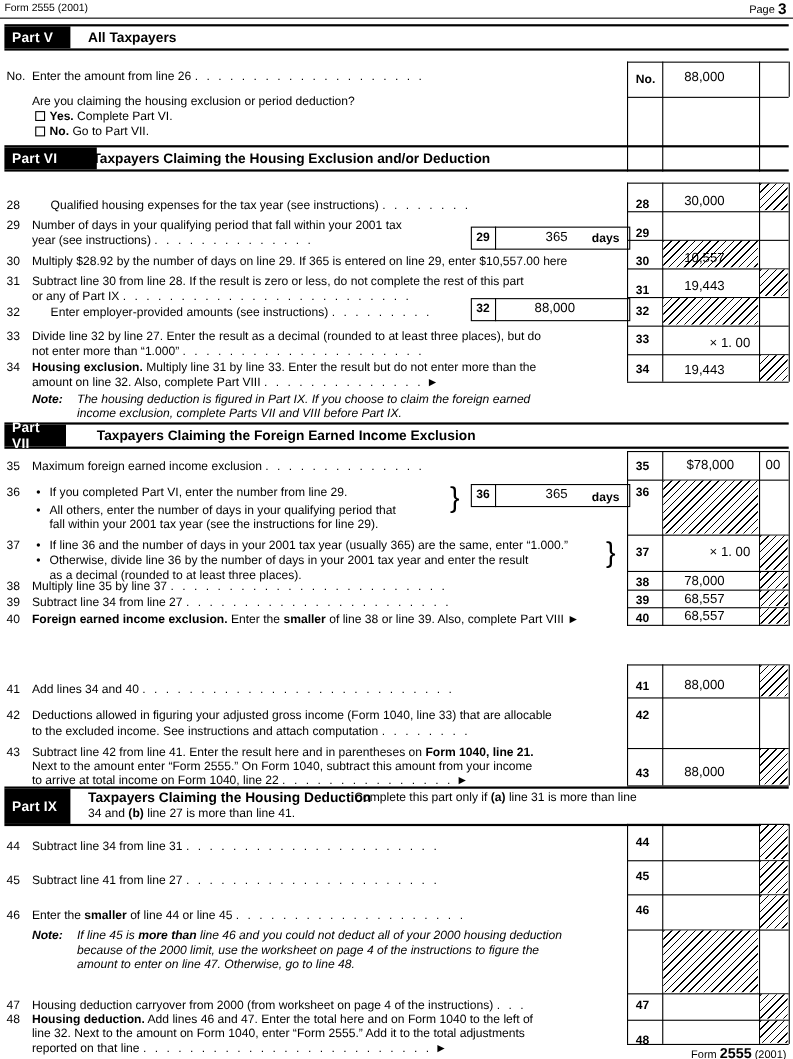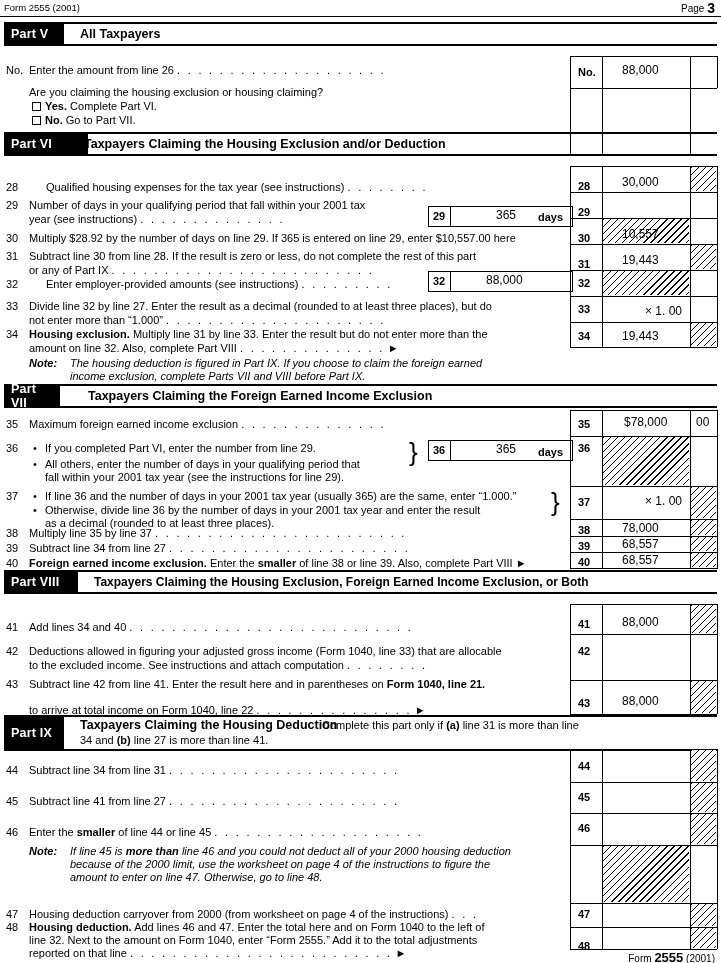--- a/index.html
+++ b/index.html
@@ -64,21 +64,21 @@
   <div class="vline" style="left:690px;top:56px;height:100px;"></div>
   <div class="hline" style="left:570px;top:56px;width:147px;"></div>
   <div class="hline" style="left:570px;top:88px;width:147px;"></div>
   <div class="vline" style="left:717px;top:56px;height:32px;"></div>
 
   <div class="num" style="left:6px;top:64px;">No.</div>
   <div class="ln" style="left:29px;top:64px;width:520px;"><span>Enter the amount from line 26</span> <span class="dots">.  .  .  .  .  .  .  .  .  .  .  .  .  .  .  .  .  .  .  .</span></div>
   <div class="cellnum" style="left:578px;top:66px;">No.</div>
   <div class="val" style="left:622px;top:63px;">88,000</div>
 
-  <div class="ln" style="left:29px;top:86px;">Are you claiming the housing exclusion or housing claiming?</div>
+  <div class="ln" style="left:29px;top:86px;">Are you claiming the housing exclusion or period deduction?</div>
   <div class="ln" style="left:32px;top:100px;"><span class="chk"></span><span class="b">Yes.</span> <span>Complete Part VI.</span></div>
   <div class="ln" style="left:32px;top:114px;"><span class="chk"></span><span class="b">No.</span> <span>Go to Part VII.</span></div>
 
   <div class="partbar" style="top:132px;">
     <div class="parttag" style="width:84px;">Part VI</div>
     <div class="parttitle" style="left:80px;">Taxpayers Claiming the Housing Exclusion and/or Deduction</div>
   </div>
 
   <div class="vline" style="left:570px;top:166px;height:181px;"></div>
   <div class="vline" style="left:602px;top:166px;height:181px;"></div>
@@ -209,24 +209,20 @@
   <div class="num" style="left:6px;top:542px;">39</div>
   <div class="ln" style="left:29px;top:542px;"><span>Subtract line 34 from line 27</span> <span class="dots">.  .  .  .  .  .  .  .  .  .  .  .  .  .  .  .  .  .  .  .  .  .  .</span></div>
   <div class="cellnum" style="left:578px;top:540px;">39</div>
   <div class="val" style="left:622px;top:537px;">68,557</div>
 
   <div class="num" style="left:6px;top:557px;">40</div>
   <div class="ln" style="left:29px;top:557px;"><span class="b">Foreign earned income exclusion.</span> <span>Enter the</span> <span class="b">smaller</span> <span>of line 38 or line 39. Also, complete Part VIII</span> <span class="arrow">►</span></div>
   <div class="cellnum" style="left:578px;top:556px;">40</div>
   <div class="val" style="left:622px;top:553px;">68,557</div>
 
-  <div class="partbar" style="top:570px;">
-    <div class="parttag" style="width:74px;">Part VIII</div>
-    <div class="parttitle small" style="left:90px;">Taxpayers Claiming the Housing Exclusion, Foreign Earned Income Exclusion, or Both</div>
-  </div>
 
   <div class="vline" style="left:570px;top:604px;height:110px;"></div>
   <div class="vline" style="left:602px;top:604px;height:110px;"></div>
   <div class="vline" style="left:690px;top:604px;height:110px;"></div>
   <div class="vline" style="left:717px;top:604px;height:110px;"></div>
   <div class="hline" style="left:570px;top:604px;width:147px;"></div>
   <div class="hline" style="left:570px;top:634px;width:147px;"></div>
   <div class="hline" style="left:570px;top:680px;width:147px;"></div>
   <div class="hline" style="left:570px;top:714px;width:147px;"></div>
   <div class="hatch" style="left:691px;top:605px;width:25px;height:28px;"></div>
@@ -237,20 +233,21 @@
   <div class="cellnum" style="left:578px;top:618px;">41</div>
   <div class="val" style="left:622px;top:615px;">88,000</div>
 
   <div class="num" style="left:6px;top:645px;">42</div>
   <div class="ln" style="left:29px;top:645px;">Deductions allowed in figuring your adjusted gross income (Form 1040, line 33) that are allocable</div>
   <div class="ln" style="left:29px;top:659px;"><span>to the excluded income. See instructions and attach computation</span> <span class="dots">.  .  .  .  .  .  .  .</span></div>
   <div class="cellnum" style="left:578px;top:645px;">42</div>
 
   <div class="num" style="left:6px;top:678px;">43</div>
   <div class="ln" style="left:29px;top:678px;"><span>Subtract line 42 from line 41. Enter the result here and in parentheses on</span> <span class="b">Form 1040, line 21.</span></div>
+  <div class="ln" style="left:29px;top:691px;">Next to the amount enter “Form 2555.” On Form 1040, subtract this amount from your income</div>
   <div class="ln" style="left:29px;top:704px;"><span>to arrive at total income on Form 1040, line 22</span> <span class="dots">.  .  .  .  .  .  .  .  .  .  .  .  .  .  .</span> <span class="arrow">►</span></div>
   <div class="cellnum" style="left:578px;top:697px;">43</div>
   <div class="val" style="left:622px;top:694px;">88,000</div>
 
   <div class="partbar" style="top:715px;height:32px;">
     <div class="parttag" style="width:60px;height:32px;">Part IX</div>
     <div class="parttitle" style="left:76px;top:0px;height:16px;">Taxpayers Claiming the Housing Deduction</div>
     <div class="partsub" style="left:318px;top:2px;">Complete this part only if <b>(a)</b> line 31 is more than line</div>
     <div class="partsub" style="left:76px;top:17px;">34 and <b>(b)</b> line 27 is more than line 41.</div>
   </div>

